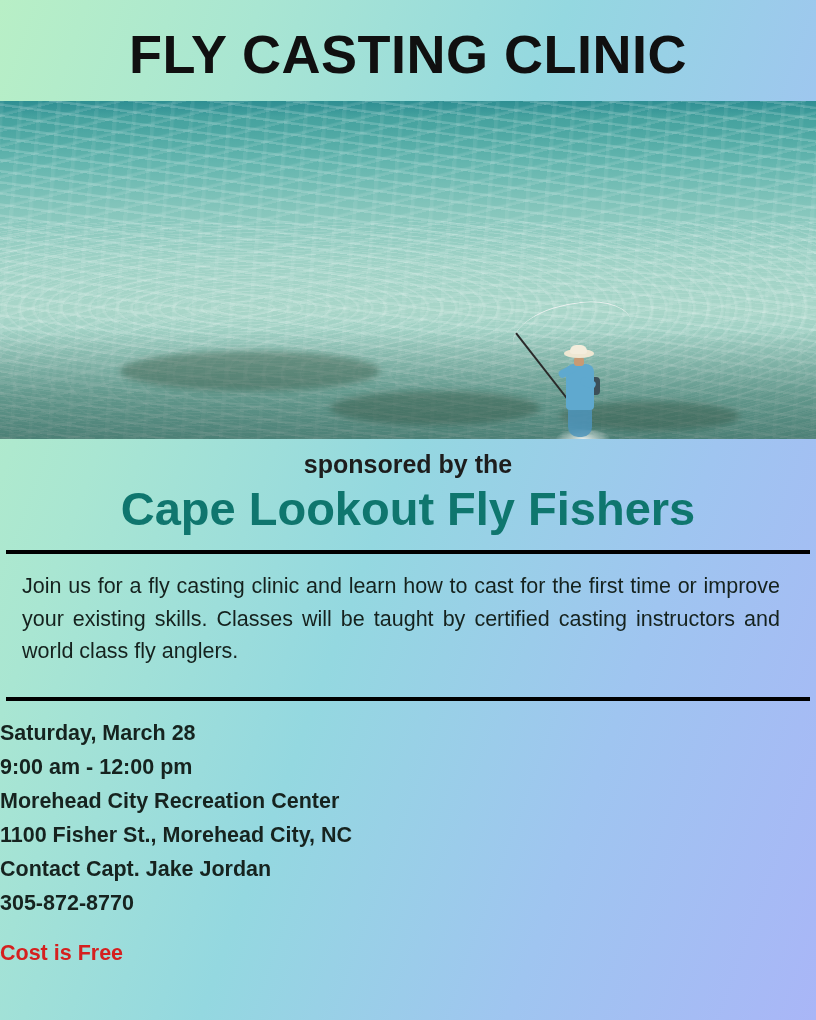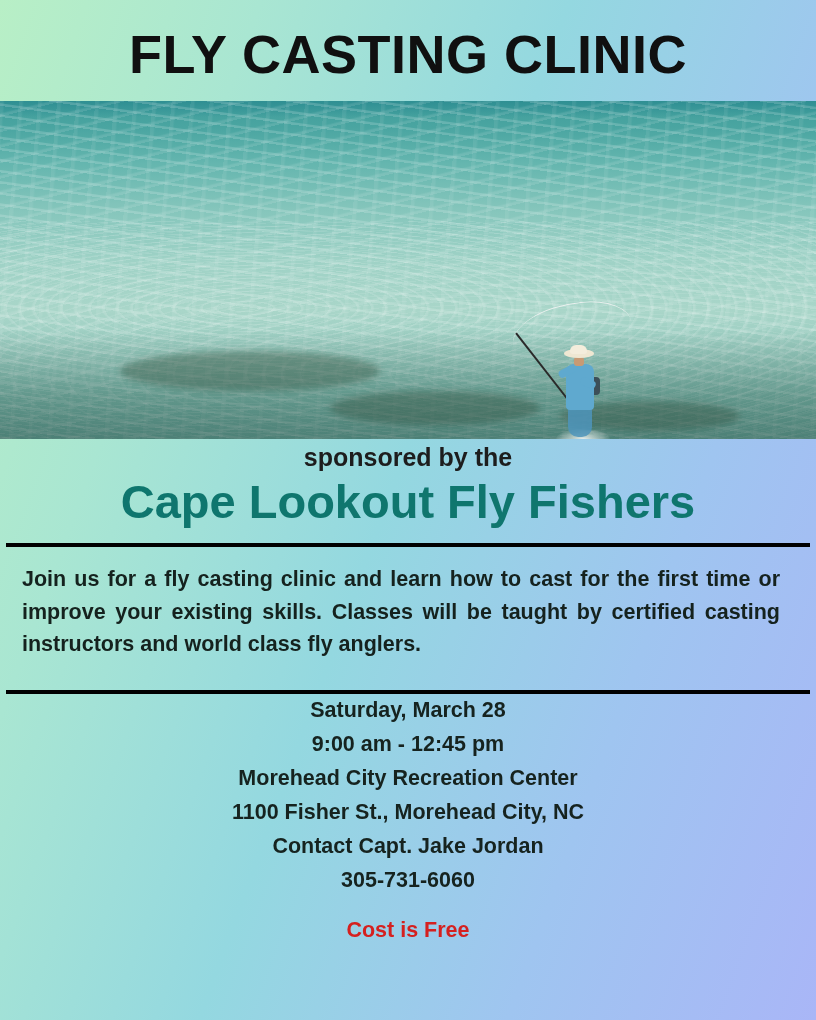--- a/index.html
+++ b/index.html
@@ -129,37 +129,37 @@
     transform-origin: bottom center;
     left: 20px;
   }
   .line {
     position: absolute; left: -36px; top: -46px; width: 120px; height: 60px;
     border-top: 1.5px solid rgba(245,245,245,0.85);
     border-radius: 60% 40% 0 0;
     transform: rotate(-6deg);
   }
   
-  .sponsor-wrap { text-align: center; margin-top: 4px; }
+  .sponsor-wrap { text-align: center; margin-top: 11px; }
   .sponsor-by {
     font-size: 25px; font-weight: bold; color: #1d1d1d; margin-bottom: 4px;
   }
   .club {
     font-size: 47px; font-weight: bold; color: #0f766e; line-height: 1.1;
   }
   .rule {
     height: 4px; background: #000; margin: 16px 6px 0 6px;
   }
   .body-copy {
-    font-size: 21.5px; font-weight: bold; color: #15221e;
+    font-size: 21.5px; font-weight: normal; color: #15221e;
     line-height: 1.5; text-align: justify; padding: 16px 36px 14px 22px;
   }
   .details {
-    text-align: center; font-size: 21.5px; font-weight: bold;
-    color: #16231f; line-height: 1.58; padding-top: 0;
+    text-align: left; font-size: 21.5px; font-weight: bold;
+    color: #16231f; line-height: 1.58; padding-top: 16px;
   }
   .cost { color: #d5201f; margin-top: 16px; }
 </style>
 </head>
 <body>
 
 <div class="flyer">
 
   <div class="title">FLY CASTING CLINIC</div>
 
@@ -193,21 +193,21 @@
   </div>
 
   <div class="rule"></div>
 
   <div class="body-copy">Join us for a fly casting clinic and learn how to cast for the first time or improve your existing skills. Classes will be taught by certified casting instructors and world class fly anglers.</div>
 
   <div class="rule"></div>
 
   <div class="details">
     <div>Saturday, March 28</div>
-    <div>9:00 am - 12:45 pm</div>
+    <div>9:00 am - 12:00 pm</div>
     <div>Morehead City Recreation Center</div>
     <div>1100 Fisher St., Morehead City, NC</div>
     <div>Contact Capt. Jake Jordan</div>
-    <div>305-731-6060</div>
+    <div>305-872-8770</div>
     <div class="cost">Cost is Free</div>
   </div>
 
 </div>
 
 </body></html>

